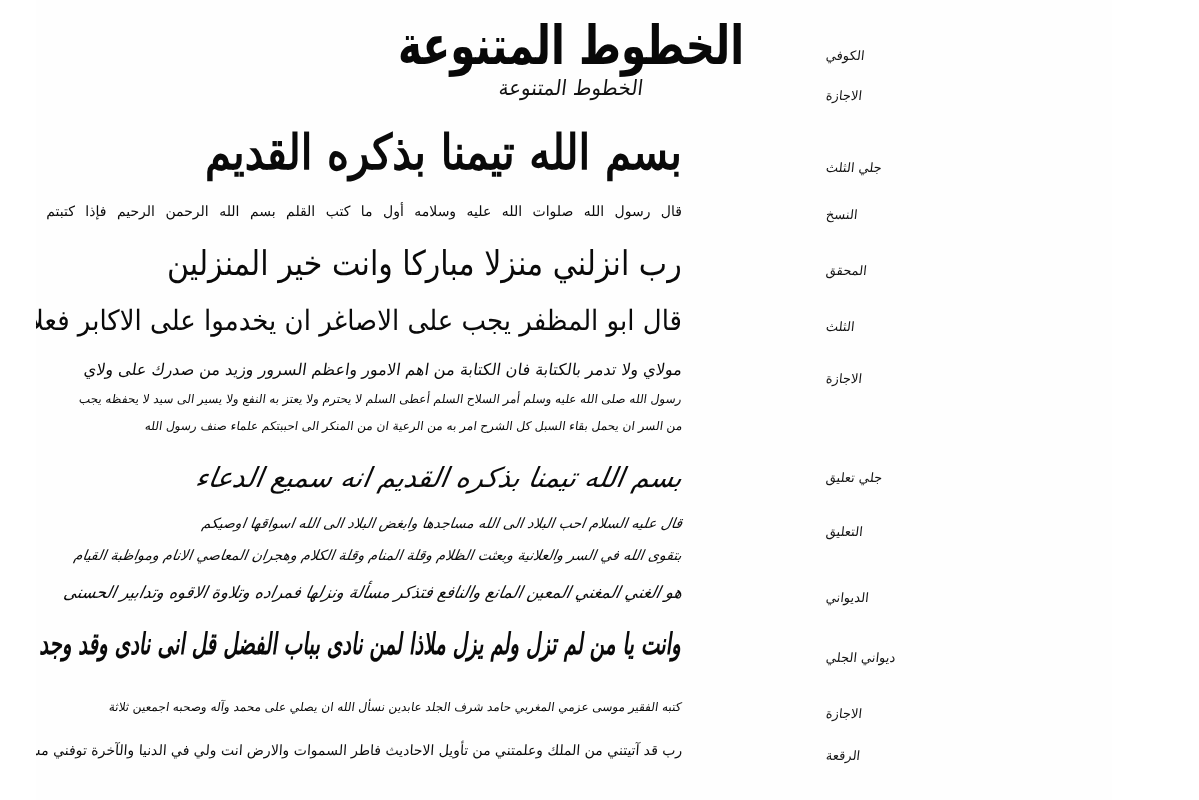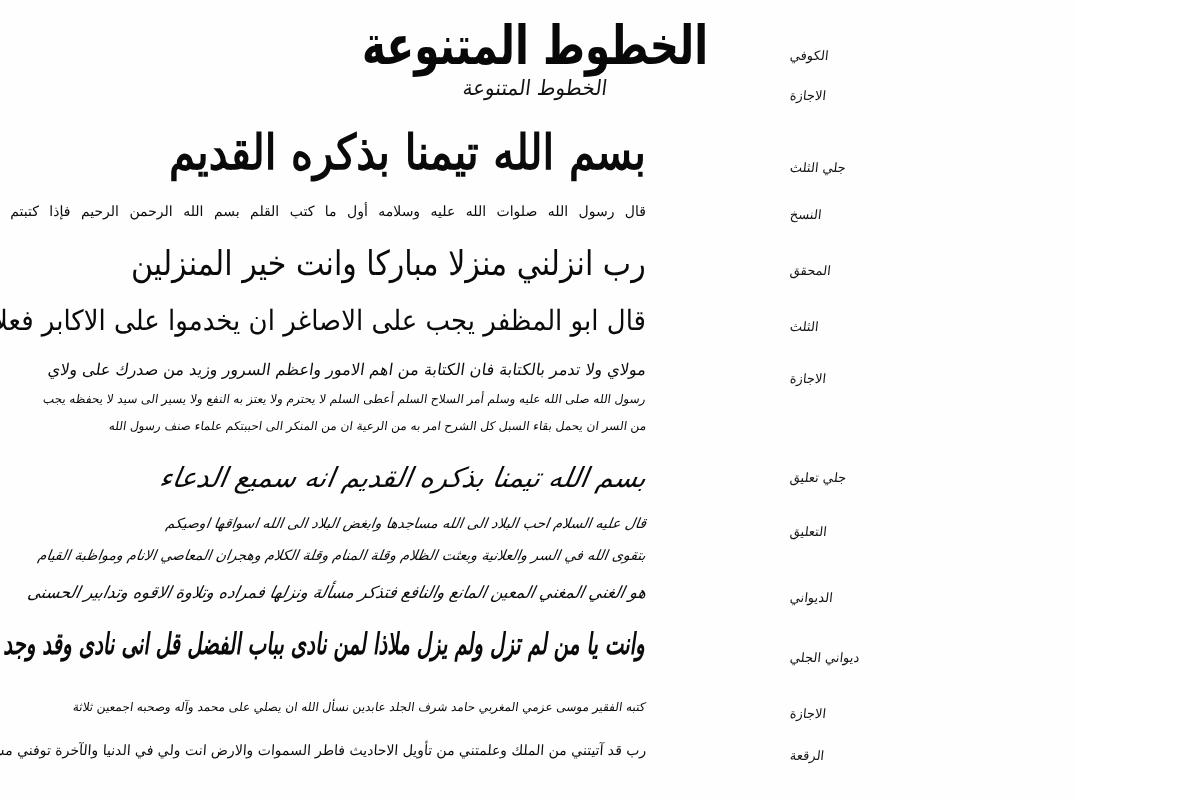--- a/index.html
+++ b/index.html
@@ -10,20 +10,21 @@
   }
   body {
     font-family: "DejaVu Sans", sans-serif;
   }
   .page {
     position: relative;
     width: 1076px;
     height: 800px;
     background: #d946ef;
     overflow: hidden;
+    margin-left: 36px;
   }
   
   .scan-area {
     position: absolute;
     left: 0; top: 0;
     width: 1199px; height: 800px;
     background: #fefefe;
   }
   
   .title-block {

